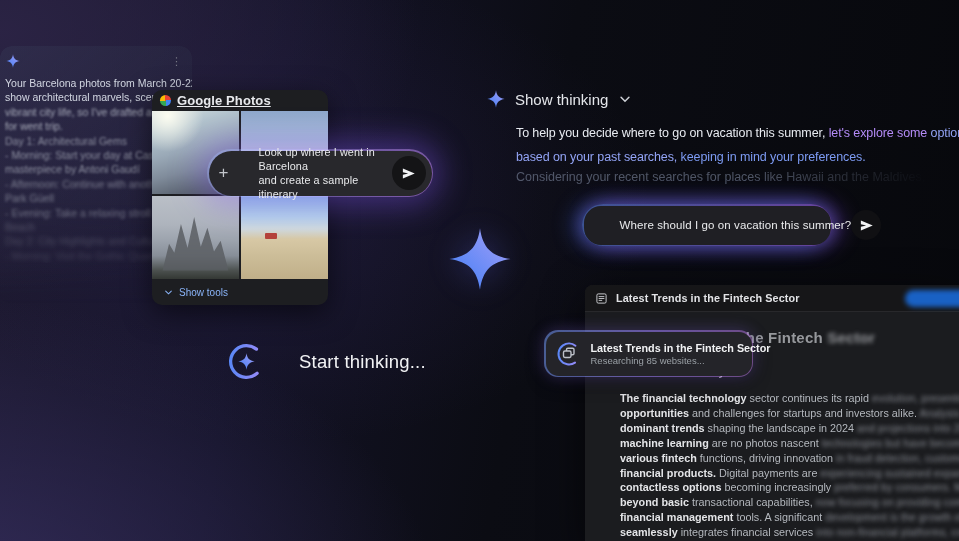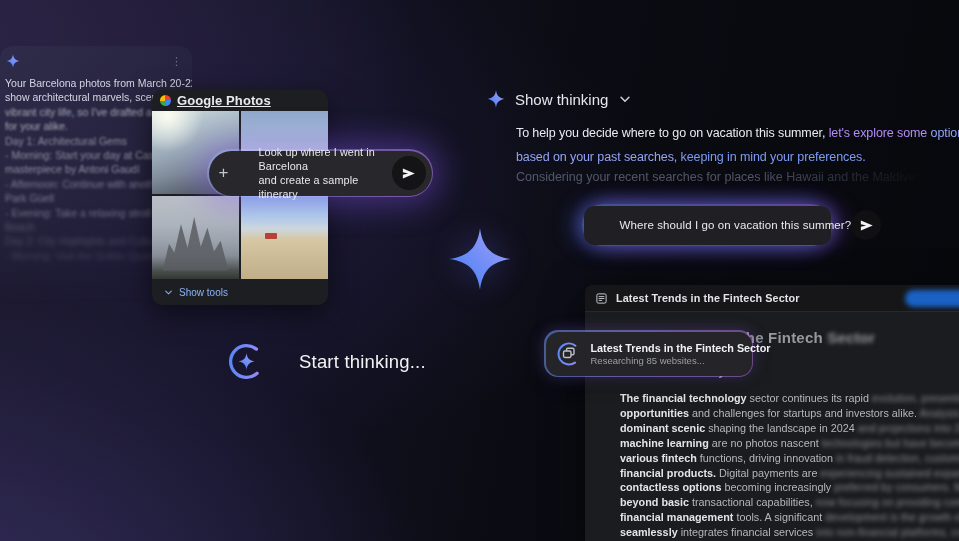--- a/index.html
+++ b/index.html
@@ -56,21 +56,21 @@
     background:linear-gradient(115deg, rgba(150,160,255,.45), rgba(195,135,255,.6));
     box-shadow:0 0 30px 9px rgba(128,88,238,.38); }
   .plus { width:30px; text-align:center; color:#c3c6cc; font-size:17px; font-weight:300; cursor:pointer; }
   .pill-text { flex:1; color:#e9eaec; font-size:10.8px; line-height:14px; letter-spacing:.1px;margin-left:20px; }
   .send-circle { width:34px; height:34px; border-radius:50%; background:#141416; display:flex;
     align-items:center; justify-content:center; margin-right:6px; flex:none; cursor:pointer; }
   .send-circle svg { width:15px; height:15px; }
   .vacation-pill { left:582px; top:204px; width:250px; height:42px; z-index:5; border-radius:22px;
     background:linear-gradient(90deg, rgba(100,140,250,.55), rgba(165,105,250,.6));
     box-shadow:-8px 0 22px rgba(85,125,255,.4), 8px 0 22px rgba(160,95,255,.4), 0 0 18px rgba(120,110,250,.3); }
-  .vacation-pill .pill-inner { border-radius:10px; background:#1f1f24; padding-left:16px; }
+  .vacation-pill .pill-inner { border-radius:17px; background:#1f1f24; padding-left:16px; }
   .vacation-pill .pill-text { font-size:11.5px; white-space:nowrap; }
   .vacation-pill .send-circle { width:30px; height:30px; background:#101013; }
 
   
   .big-sparkle { position:absolute; left:448px; top:227px; width:64px; height:64px; z-index:2;
     filter:drop-shadow(0 0 16px rgba(100,110,250,.35)); }
 
   
   .start-thinking { position:absolute; left:226px; top:341px; display:flex; align-items:center; gap:32px; z-index:2; }
   .spinner-wrap { position:relative; width:41px; height:41px; }
@@ -142,21 +142,21 @@
     <div class="chat-head">
       <svg class="small-star" viewBox="0 0 100 100">
         <path d="M50 2 C54 32 68 46 98 50 C68 54 54 68 50 98 C46 68 32 54 2 50 C32 46 46 32 50 2 Z" fill="url(#gemGrad)"></path>
       </svg>
       <span class="dots">⋮</span>
     </div>
     <div class="chat-lines">
       <div class="chat-line">Your Barcelona photos from March 20-22, 2023,</div>
       <div class="chat-line">show architectural marvels, scenic views, and</div>
       <div class="chat-line">vibrant city life, so I've drafted a possible itine</div>
-      <div class="chat-line">for your alike.</div>
+      <div class="chat-line">for went trip.</div>
       <div class="chat-line">Day 1: Architectural Gems</div>
       <div class="chat-line">- Morning: Start your day at Casa Batlló, a</div>
       <div class="chat-line">masterpiece by Antoni Gaudí</div>
       <div class="chat-line">- Afternoon: Continue with another Gaudí m</div>
       <div class="chat-line">Park Güell</div>
       <div class="chat-line">- Evening: Take a relaxing stroll along Barce</div>
       <div class="chat-line">Beach</div>
       <div class="chat-line">Day 2: City Highlights and Culture</div>
       <div class="chat-line">- Morning: Visit the Gothic Quarter and La</div>
     </div>
@@ -257,21 +257,21 @@
       <span class="f-head-title">Latest Trends in the Fintech Sector</span>
       <span class="f-blue-btn"></span>
     </div>
     <div class="f-doc-title">
       <span>Latest Trends in the Fintech </span><span class="blur2">Sector</span>
     </div>
     <div class="f-exec">Executive Summary:</div>
     <div class="f-body">
       <div><span class="seg-strong">The financial technology</span><span class="seg-mid"> sector continues its rapid</span><span class="seg-blur"> evolution, presenting both significant</span></div>
       <div><span class="seg-strong">opportunities</span><span class="seg-mid"> and challenges for startups and investors alike.</span><span class="seg-blur"> Analysis of recent data indicates</span></div>
-      <div><span class="seg-strong">dominant scenic</span><span class="seg-mid"> shaping the landscape in 2024</span><span class="seg-blur"> and projections into 2025. Artificial intelligence and</span></div>
+      <div><span class="seg-strong">dominant trends</span><span class="seg-mid"> shaping the landscape in 2024</span><span class="seg-blur"> and projections into 2025. Artificial intelligence and</span></div>
       <div><span class="seg-strong">machine learning</span><span class="seg-mid"> are no photos nascent</span><span class="seg-blur"> technologies but have become deeply integrated across</span></div>
       <div><span class="seg-strong">various fintech</span><span class="seg-mid"> functions, driving innovation</span><span class="seg-blur"> in fraud detection, customer service, and personalized</span></div>
       <div><span class="seg-strong">financial products.</span><span class="seg-mid"> Digital payments are</span><span class="seg-blur"> experiencing sustained expansion, with mobile wallets and</span></div>
       <div><span class="seg-strong">contactless options</span><span class="seg-mid"> becoming increasingly</span><span class="seg-blur"> preferred by consumers. Mobile banking is also evolving</span></div>
       <div><span class="seg-strong">beyond basic</span><span class="seg-mid"> transactional capabilities,</span><span class="seg-blur"> now focusing on providing comprehensive and personalized</span></div>
       <div><span class="seg-strong">financial management</span><span class="seg-mid"> tools. A significant</span><span class="seg-blur"> development is the growth of embedded finance, which</span></div>
       <div><span class="seg-strong">seamlessly</span><span class="seg-mid"> integrates financial services</span><span class="seg-blur"> into non-financial platforms, creating new</span></div>
     </div>
   </div>
 

